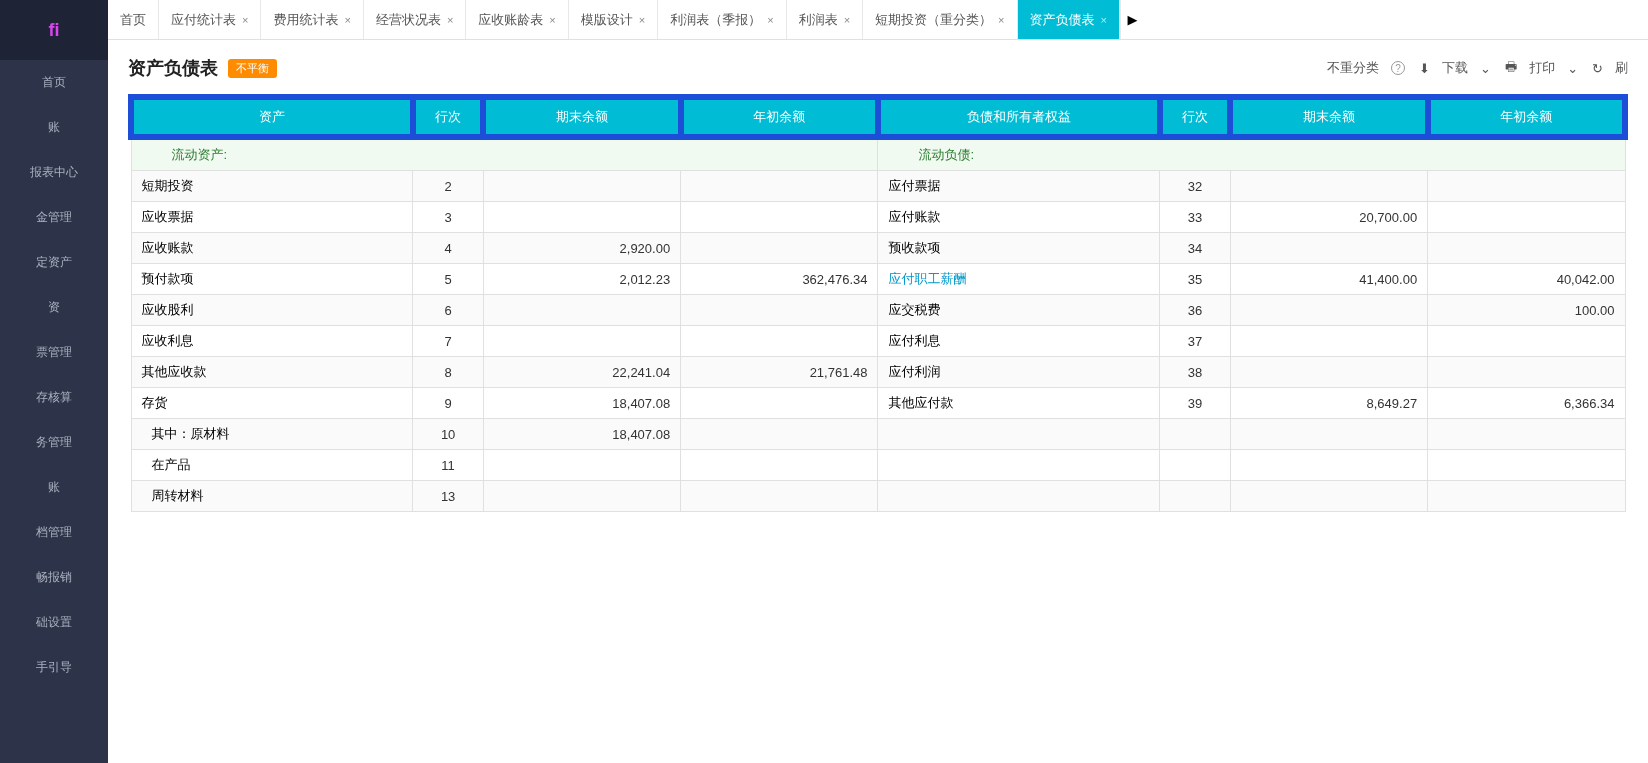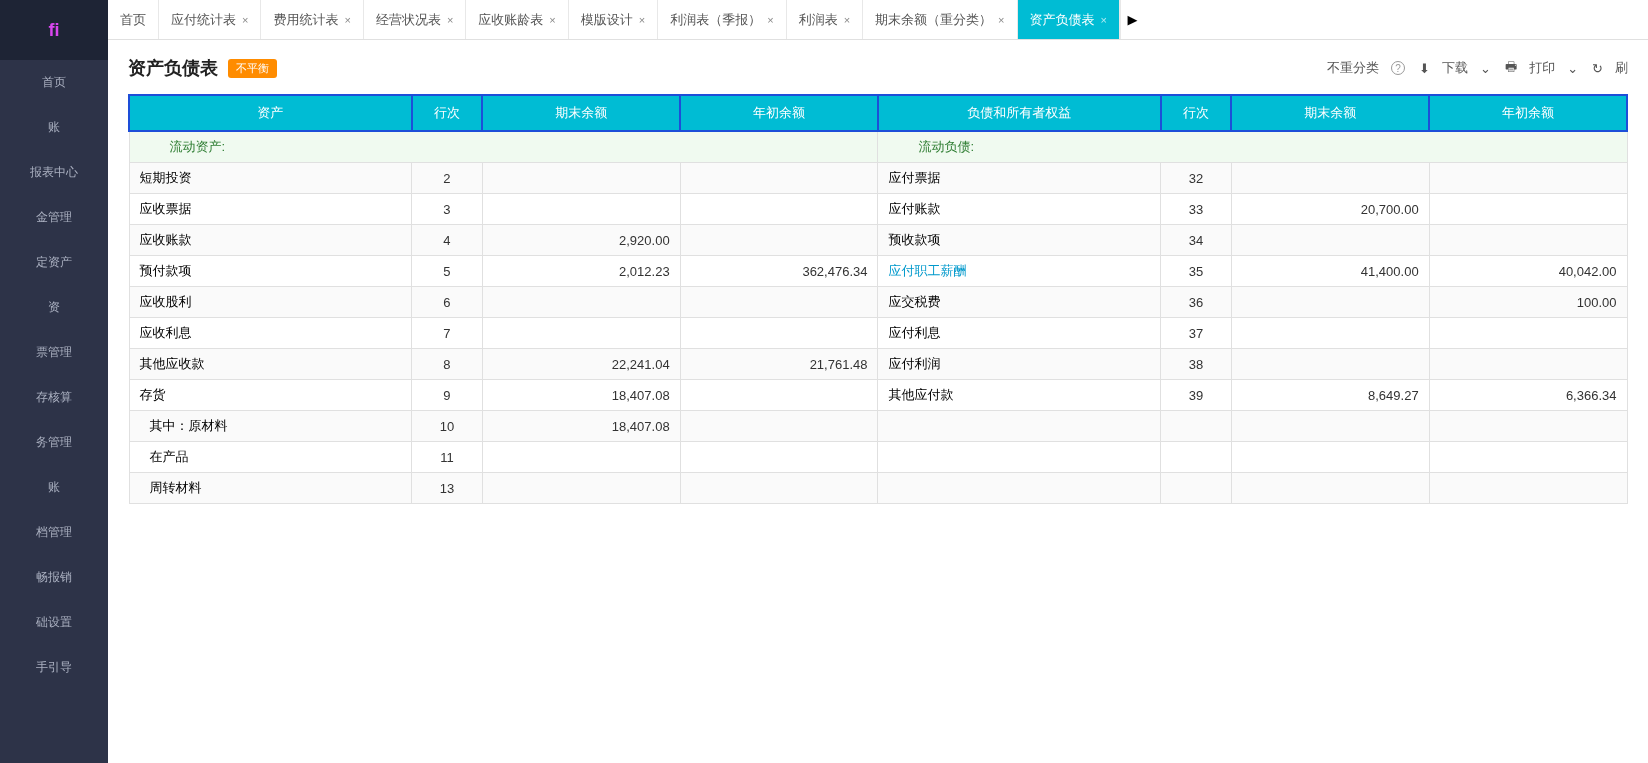--- a/index.html
+++ b/index.html
@@ -28,21 +28,21 @@
     
     .page-header { display: flex; align-items: center; justify-content: space-between; margin-bottom: 14px; }
     .page-title-area { display: flex; align-items: center; gap: 10px; }
     .page-title { font-size: 18px; font-weight: bold; color: #222; }
     .badge-unbalanced { background: #ff8c00; color: #fff; font-size: 11px; padding: 2px 8px; border-radius: 3px; }
     .header-actions { display: flex; align-items: center; gap: 14px; color: #555; font-size: 13px; }
     .header-action-btn { display: flex; align-items: center; gap: 12px; cursor: pointer; color: #555; }
     
     
     .balance-table { width: 100%; border-collapse: collapse; font-size: 13px; }
-    .balance-table th { background: #00bcd4; color: #fff; padding: 8px 10px; text-align: center; border: 2px solid #1d4ed8; font-weight: normal; }
+    .balance-table th { background: #00bcd4; color: #fff; padding: 8px 10px; text-align: center; border: 6px solid #1d4ed8; font-weight: normal; }
     .balance-table td { padding: 6px 10px; border: 1px solid #e0e0e0; text-align: right; }
     .balance-table td.text-cell { text-align: left; }
     .balance-table td.center-cell { text-align: center; }
     .balance-table tr.section-header td { background: #e8f5e9; color: #2e7d32; font-weight: normal; }
     .balance-table tr:nth-child(even):not(.section-header) td { background: #fafafa; }
     .balance-table tr.section-header td { background: #f0faf0; padding-left: 40px; }
     .num-col { color: #333; }
   </style>
 </head>
 <body>
@@ -95,21 +95,21 @@
       </div>
       <div class="tab">
         <span>利润表（季报）</span>
         <span class="close-x">×</span>
       </div>
       <div class="tab">
         <span>利润表</span>
         <span class="close-x">×</span>
       </div>
       <div class="tab">
-        <span>期末余额（重分类）</span>
+        <span>短期投资（重分类）</span>
         <span class="close-x">×</span>
       </div>
       <div class="tab active">
         <span>资产负债表</span>
         <span class="close-x">×</span>
       </div>
       <div class="tab-arrow">▶</div>
     </div>
 
     <div class="content">

